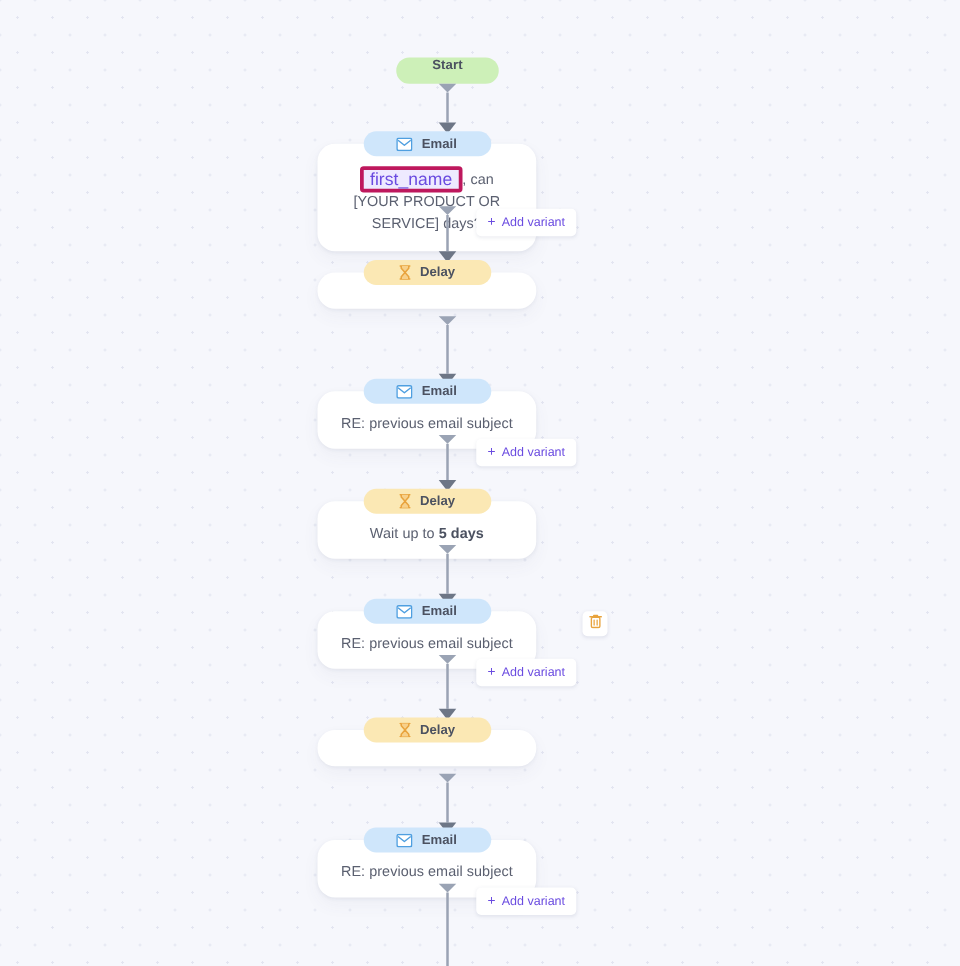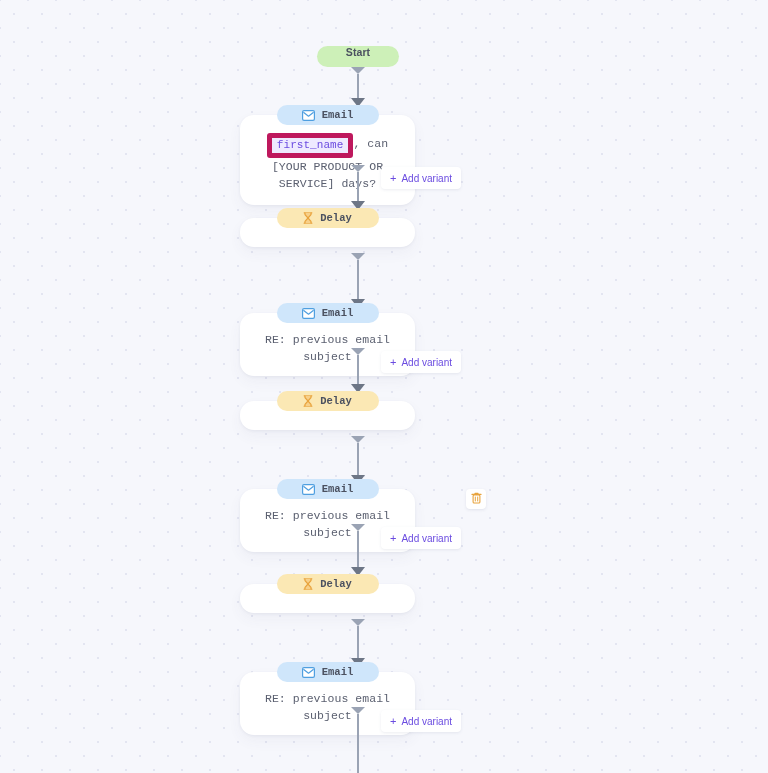--- a/index.html
+++ b/index.html
@@ -72,32 +72,31 @@
     justify-content: center;
     font-size: 10.5px;
     font-weight: bold;
     color: #4b5160;
     letter-spacing: .1px;
   }
 
   
   .card {
     position: absolute;
-    left: 240px;
+    left: 254px;
     width: 175px;
     background: #ffffff;
     border-radius: 14px;
     box-shadow: 0 1px 3px rgba(72, 80, 120, .07),
                 0 6px 14px rgba(72, 80, 120, .05);
     display: flex;
     flex-direction: column;
     align-items: center;
     padding-top: 18px;
     padding-bottom: 11px;
-    font-family: Liberation Mono, monospace;
   }
   .card.tall { padding-bottom: 13px; }
 
   .chip {
     position: absolute;
     top: -10px;
     left: 50%;
     transform: translateX(-50%);
     height: 20px;
     padding: 0 18px;
@@ -120,26 +119,26 @@
     padding: 0 16px;
     text-align: center;
     font-size: 11.5px;
     line-height: 17px;
     color: #5b6070;
     letter-spacing: .05px;
   }
 
   .token {
     display: inline-block;
-    border: 5px solid #be185d;
+    border: 3px solid #be185d;
     background: #eeeaff;
     color: #6a4be0;
     border-radius: 3px;
     padding: 0px 5px 1px 5px;
-    font-size: 11px;
+    font-size: 14px;
     line-height: 14px;
     vertical-align: -1px;
   }
 
   .wait-line { font-size: 11.5px; color: #5b6070; }
   .wait-line b { color: #4b5160; font-weight: bold; }
 
   
   .add-variant {
     position: absolute;
@@ -266,20 +265,24 @@
   <div class="card" style="top:401px;">
     <div class="chip delay">
       <span>
         <svg width="10" height="12" viewBox="0 0 10 12" fill="none">
           <path d="M1.2 0.8 H8.8 M1.2 11.2 H8.8" stroke="#e8a33d" stroke-width="1.3" stroke-linecap="round"></path>
           <path d="M2 0.8 V2.6 L5 6 L8 2.6 V0.8" stroke="#e8a33d" stroke-width="1.2" fill="#f7d08a" stroke-linejoin="round"></path>
           <path d="M2 11.2 V9.4 L5 6 L8 9.4 V11.2" stroke="#e8a33d" stroke-width="1.2" fill="#f7d08a" stroke-linejoin="round"></path>
         </svg>
       </span>
       <span>Delay</span>
+    </div>
+    <div class="card-body wait-line">
+      <span>Wait up to</span>
+      <b>5 days</b>
     </div>
   </div>
 
   <div class="connector" style="top:436px; height:48px;">
     <div class="head-top"></div>
     <div class="shaft"></div>
     <div class="head-bottom"></div>
   </div>
 
   <div class="card" style="top:489px;">

